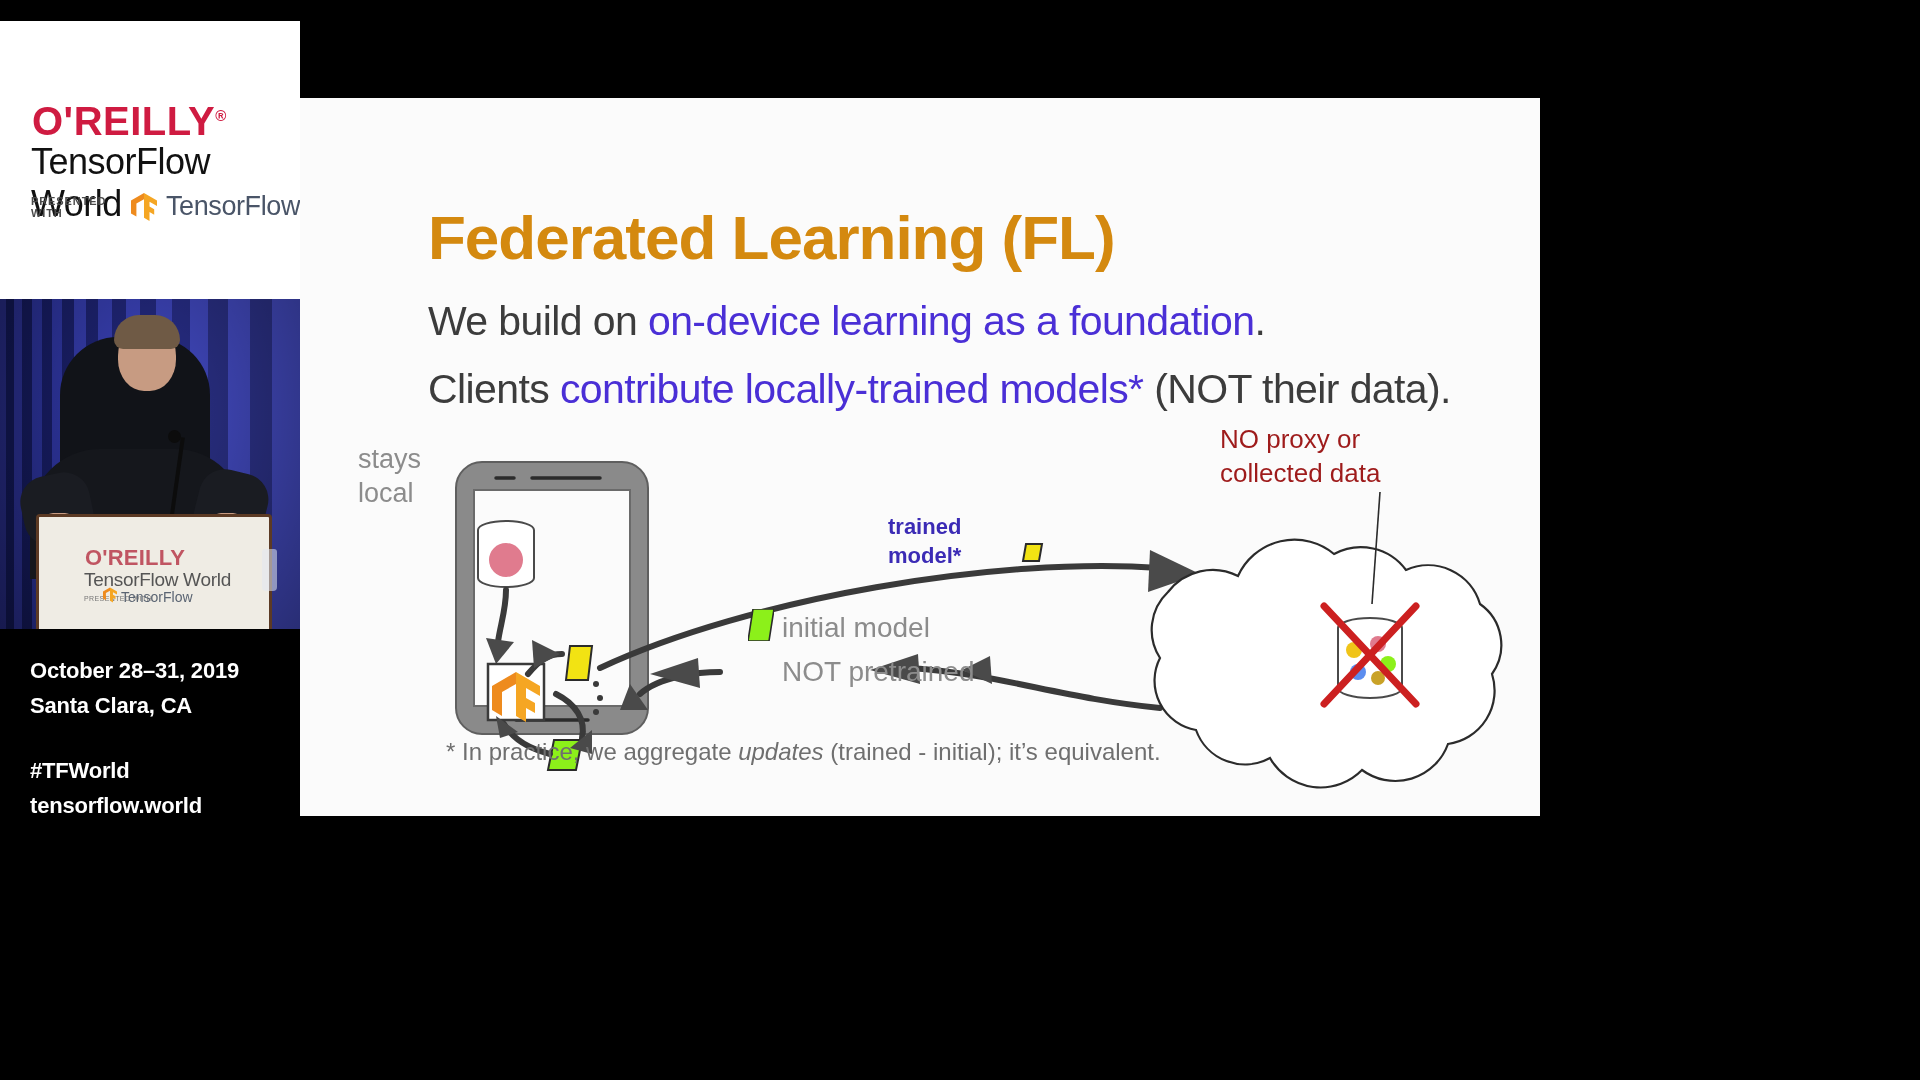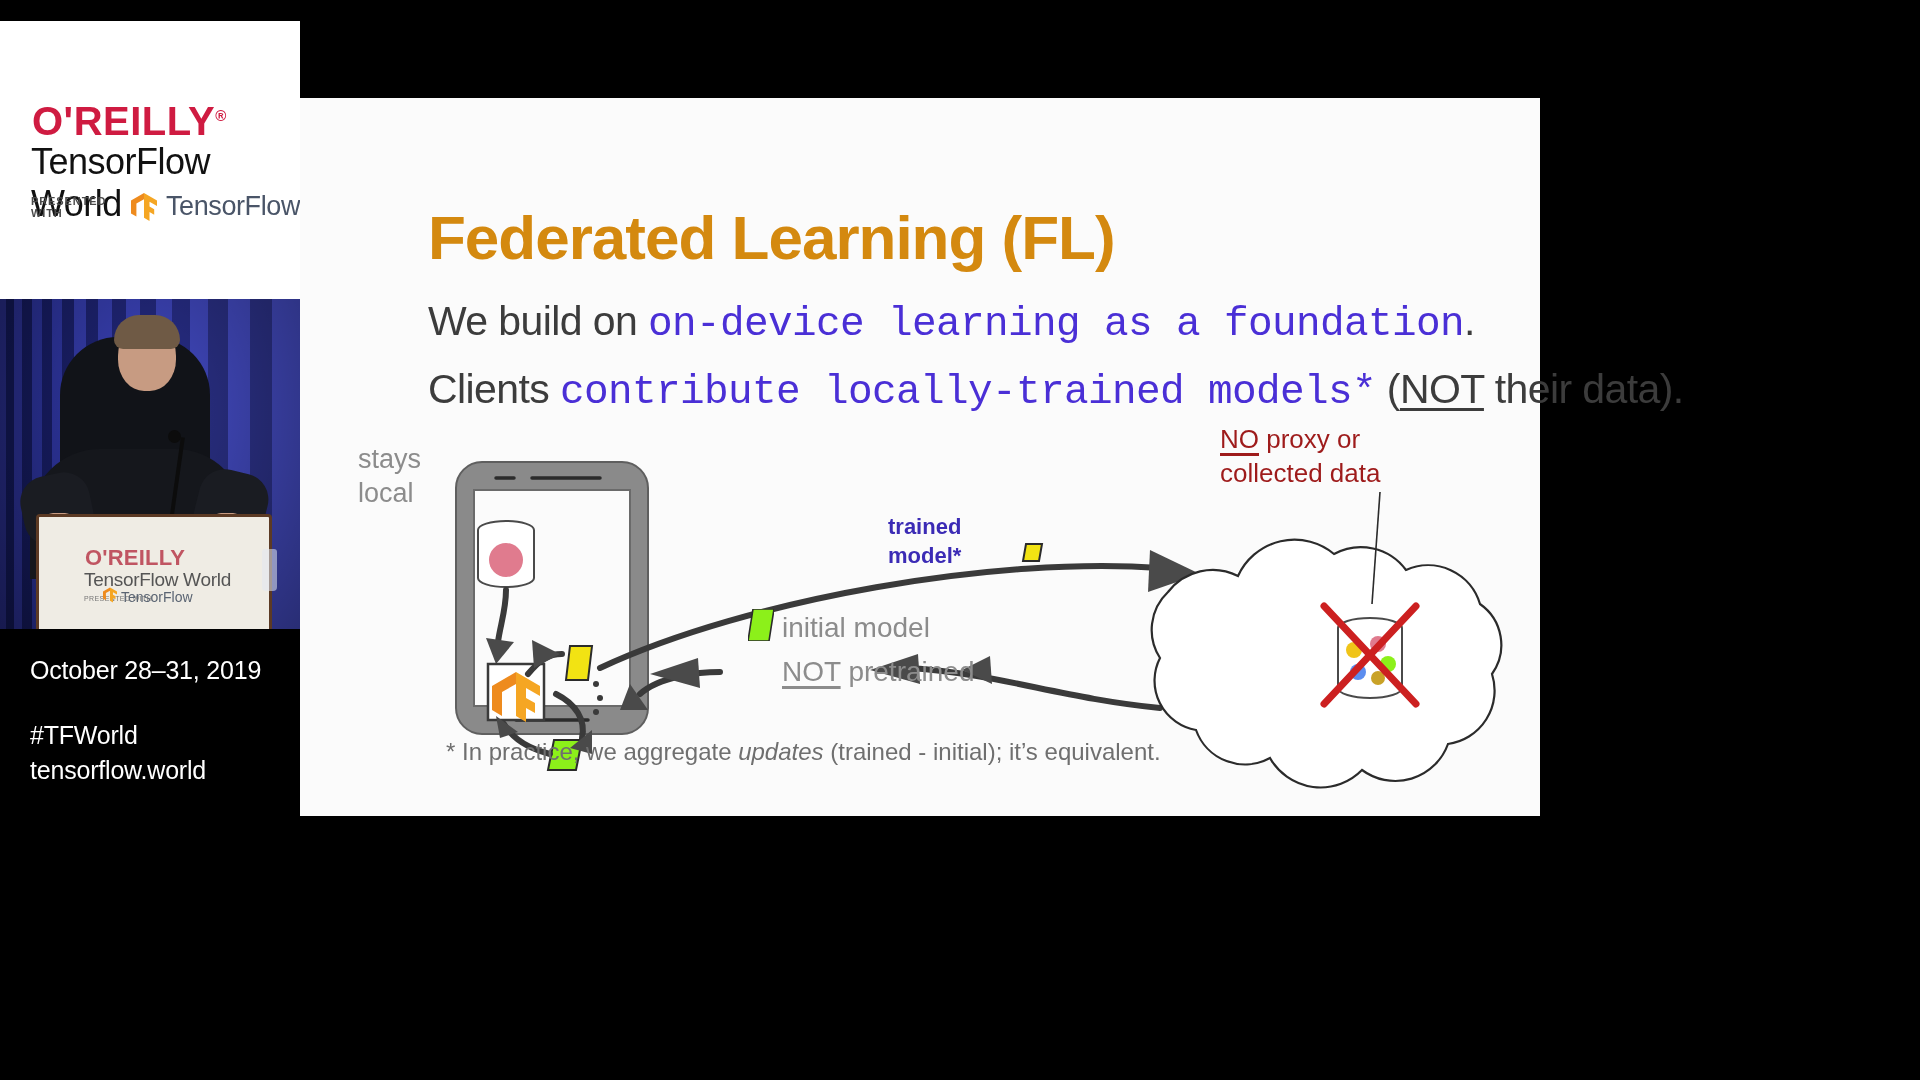--- a/index.html
+++ b/index.html
@@ -40,33 +40,33 @@
   .podium-t{position:absolute;left:45px;top:52px;font-size:19px;color:#555;letter-spacing:-.3px;}
   .podium-p{position:absolute;left:45px;top:78px;font-size:7px;color:#777;letter-spacing:.4px;}
   .podium-tf{position:absolute;left:82px;top:72px;font-size:14px;color:#5a6472;}
   .podium-tfmark{position:absolute;left:64px;top:70px;width:14px;height:16px;}
   .mic{position:absolute;left:175px;top:138px;width:4px;height:84px;background:#0c0c0c;transform:rotate(8deg);}
   .mic-head{position:absolute;left:168px;top:131px;width:13px;height:13px;background:#0c0c0c;border-radius:50%;}
   .bottle{position:absolute;left:262px;top:250px;width:15px;height:42px;background:rgba(226,232,240,.55);border-radius:3px 3px 4px 4px;}
 
   
   .info{position:absolute;left:30px;top:632px;color:#fff;}
-  .info .ln{font-size:25px;font-weight:400;line-height:35px;letter-spacing:-.2px;}
+  .info .ln{font-size:22px;font-weight:700;line-height:35px;letter-spacing:-.2px;}
   .info .gap{height:30px;}
 
   
   .slide{position:absolute;left:300px;top:77px;width:1240px;height:718px;background:#fbfbfb;}
 
   .title{position:absolute;left:128px;top:104px;font-size:62px;font-weight:700;color:#d4890f;letter-spacing:-1px;white-space:nowrap;}
 
   .line{position:absolute;left:128px;font-size:41px;color:#3c3c3c;letter-spacing:-.6px;white-space:nowrap;}
   .l1{top:200px;}
   .l2{top:268px;}
-  .hl{color:#4a2fd6;font-family:Liberation Mono, monospace;}
-  .u{text-decoration:underline;text-underline-offset:5px;text-decoration-thickness:2.5px;}
+  .hl{color:#4a2fd6;}
+  .u{text-underline-offset:5px;text-decoration-thickness:2.5px;}
 
   
   .diagram{position:absolute;left:0;top:0;width:1240px;height:718px;}
 
   .lbl{position:absolute;font-size:27px;color:#8c8c8c;line-height:34px;white-space:nowrap;}
   .lbl-stays{left:58px;top:344px;}
   .lbl-trained{left:588px;top:414px;font-size:22px;color:#3b2bb5;font-weight:600;line-height:29px;text-align:center;}
   .lbl-initial{left:448px;top:510px;font-size:28px;color:#8c8c8c;line-height:40px;}
   .lbl-no{left:920px;top:324px;font-size:26px;color:#9e1b1b;line-height:34px;text-align:left;}
   .footnote{position:absolute;left:146px;top:640px;font-size:24px;color:#6f6f6f;white-space:nowrap;}
@@ -120,20 +120,21 @@
             <polygon points="13,0 0,7.4 0,20.5 5.4,23.6 5.4,10.5 13,6.2" fill="#ee8b1e"></polygon>
           </svg>
         </span>
         <div class="podium-tf">TensorFlow</div>
       </div>
       <div class="bottle"></div>
     </div>
 
     <div class="info">
       <div class="ln">October 28–31, 2019</div>
+      <div class="ln">Santa Clara, CA</div>
       <div class="gap"></div>
       <div class="ln">#TFWorld</div>
       <div class="ln">tensorflow.world</div>
     </div>
   </div>
 
   <div class="slide">
 
     <div class="title">Federated Learning (FL)</div>
 

